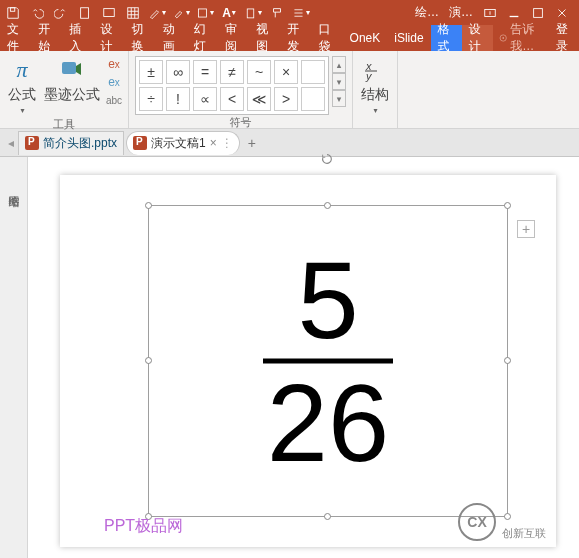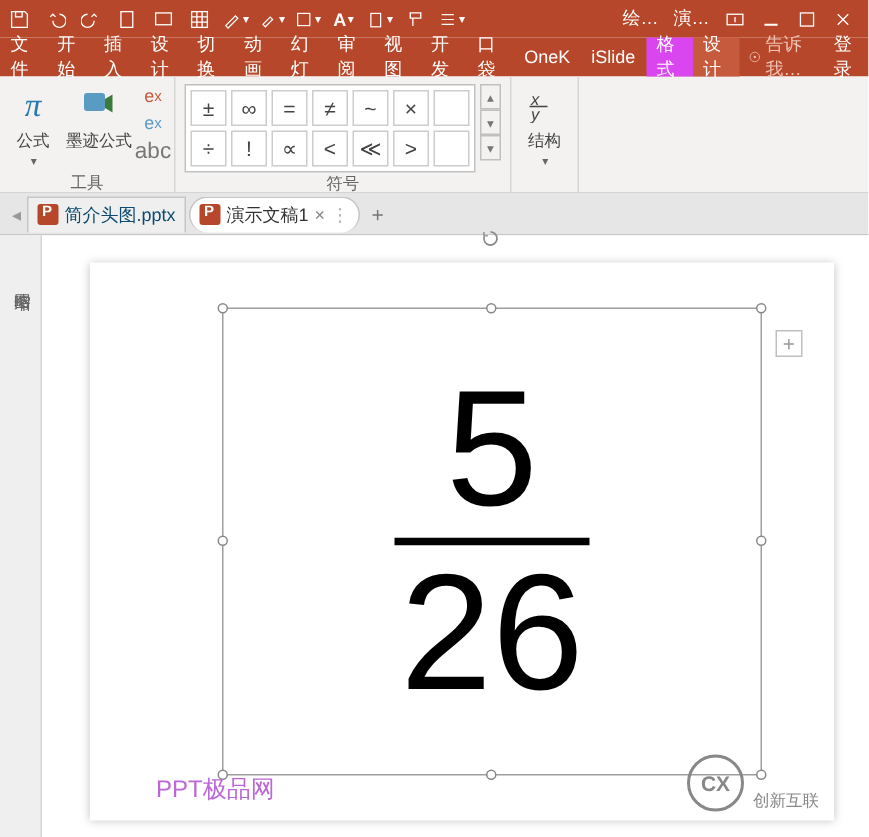--- a/index.html
+++ b/index.html
@@ -10,34 +10,34 @@
   .titlebar .qat { display: flex; gap: 6px; align-items: center; }
   .titlebar .center { flex: 1; display: flex; justify-content: flex-end; gap: 6px; align-items: center; padding-right: 4px; }
   .titlebar svg { width: 14px; height: 14px; fill: #fff; stroke: #fff; }
   .win-controls { display: flex; gap: 6px; }
   .tbbtn { width: 18px; height: 18px; display: flex; align-items: center; justify-content: center; }
   .tbtxt { font-size: 12px; padding: 0 2px; }
 
   
   .ribbon-tabs { height: 26px; background: #b7472a; display: flex; align-items: stretch; color: #fff; font-size: 12px; }
   .ribbon-tabs .tab { padding: 0 7px; display: flex; align-items: center; cursor: pointer; }
-  .ribbon-tabs .tab.active { background: #d946ef; }
+  .ribbon-tabs .tab.active { background: #3b82f6; }
   .ribbon-tabs .tab.contextual { background: #c55a3c; }
   .ribbon-tabs .spacer { flex: 1; }
   .ribbon-tabs .tell { color: #f0c3b5; padding: 0 6px; display: flex; align-items: center; gap: 3px; }
   .ribbon-tabs .login { padding: 0 6px; display: flex; align-items: center; }
   .ribbon-tabs .tell svg { width: 12px; height: 12px; fill: #f0c3b5; }
 
   
   .ribbon { height: 78px; background: #f3f2f1; border-bottom: 1px solid #d4d4d4; display: flex; }
   .group { border-right: 1px solid #d6d6d6; padding: 3px 6px 1px; display: flex; flex-direction: column; align-items: center; justify-content: space-between; }
   .group-label { font-size: 11px; color: #666; height: 14px; text-align: center; }
   .group-body { display: flex; align-items: flex-start; gap: 4px; flex: 1; }
   .bigbtn { display: flex; flex-direction: column; align-items: center; gap: 2px; padding: 2px; cursor: pointer; }
-  .bigbtn-label { font-size: 11px; color: #444; white-space: nowrap; }
+  .bigbtn-label { font-size: 14px; color: #444; white-space: nowrap; }
   .bigbtn-icon { width: 28px; height: 28px; display: flex; align-items: center; justify-content: center; }
 
   .symgrid { display: grid; grid-template-columns: repeat(7, 24px); grid-template-rows: repeat(2, 24px); gap: 3px; background: #fff; padding: 3px; border: 1px solid #c0c0c0; margin-top: 2px; }
   .symcell { width: 24px; height: 24px; border: 1px solid #ccc; display: flex; align-items: center; justify-content: center; font-size: 14px; color: #444; cursor: pointer; background: #fff; }
   .symnav { display: flex; flex-direction: column; margin-left: -1px; margin-top: 2px; }
   .symnav div { width: 14px; height: 17px; border: 1px solid #c0c0c0; display: flex; align-items: center; justify-content: center; font-size: 9px; cursor: pointer; color: #777; }
 
   .mini-icons { display: flex; flex-direction: column; gap: 2px; padding-top: 2px; }
   .mini-icons div { width: 16px; height: 16px; display: flex; align-items: center; justify-content: center; font-size: 12px; }
 
@@ -233,21 +233,21 @@
             <svg viewBox="0 0 24 24" width="24" height="24">
               <rect x="2" y="4" width="14" height="12" fill="#5a9bc4" rx="2"></rect>
               <path d="M16 8l5-3v12l-5-3" fill="#3a7a3a"></path>
             </svg>
           </div>
         <div class="bigbtn-label">墨迹公式</div>
       </div>
       <div class="mini-icons">
         <div style="color:#c55a3c;">e<sup>x</sup></div>
         <div style="color:#5a9bc4;">e<sup>x</sup></div>
-        <div style="font-size:15px;color:#777;">abc</div>
+        <div style="font-size:10px;color:#777;">abc</div>
       </div>
     </div>
     <div class="group-label">工具</div>
   </div>
 
   <div class="group">
     <div class="group-body">
       <div class="symgrid">
         <div class="symcell">±</div>
         <div class="symcell">∞</div>

